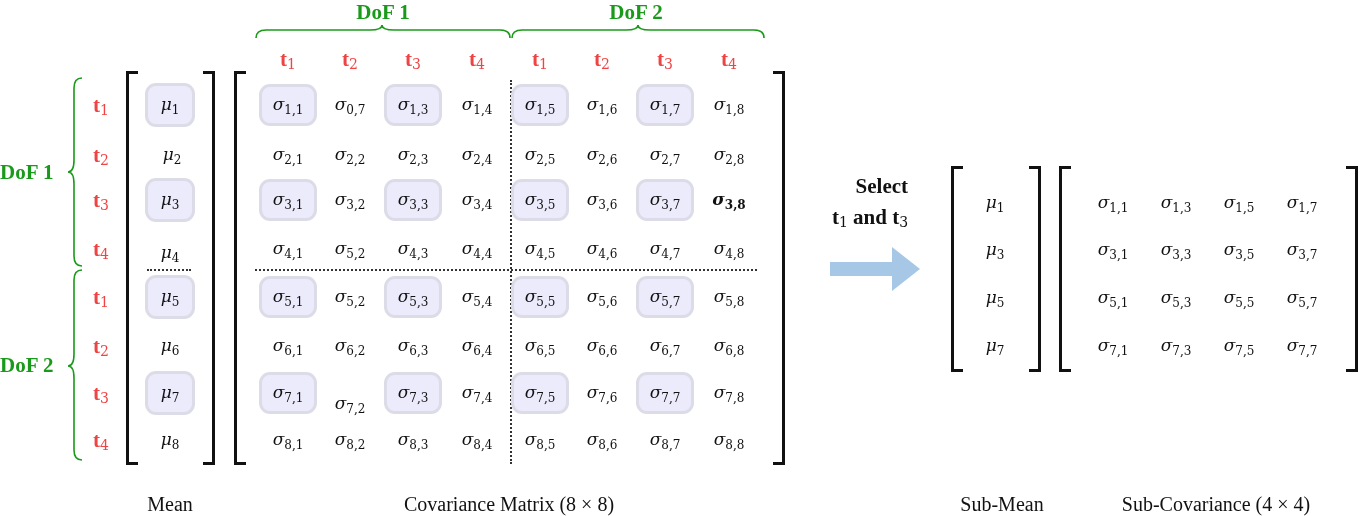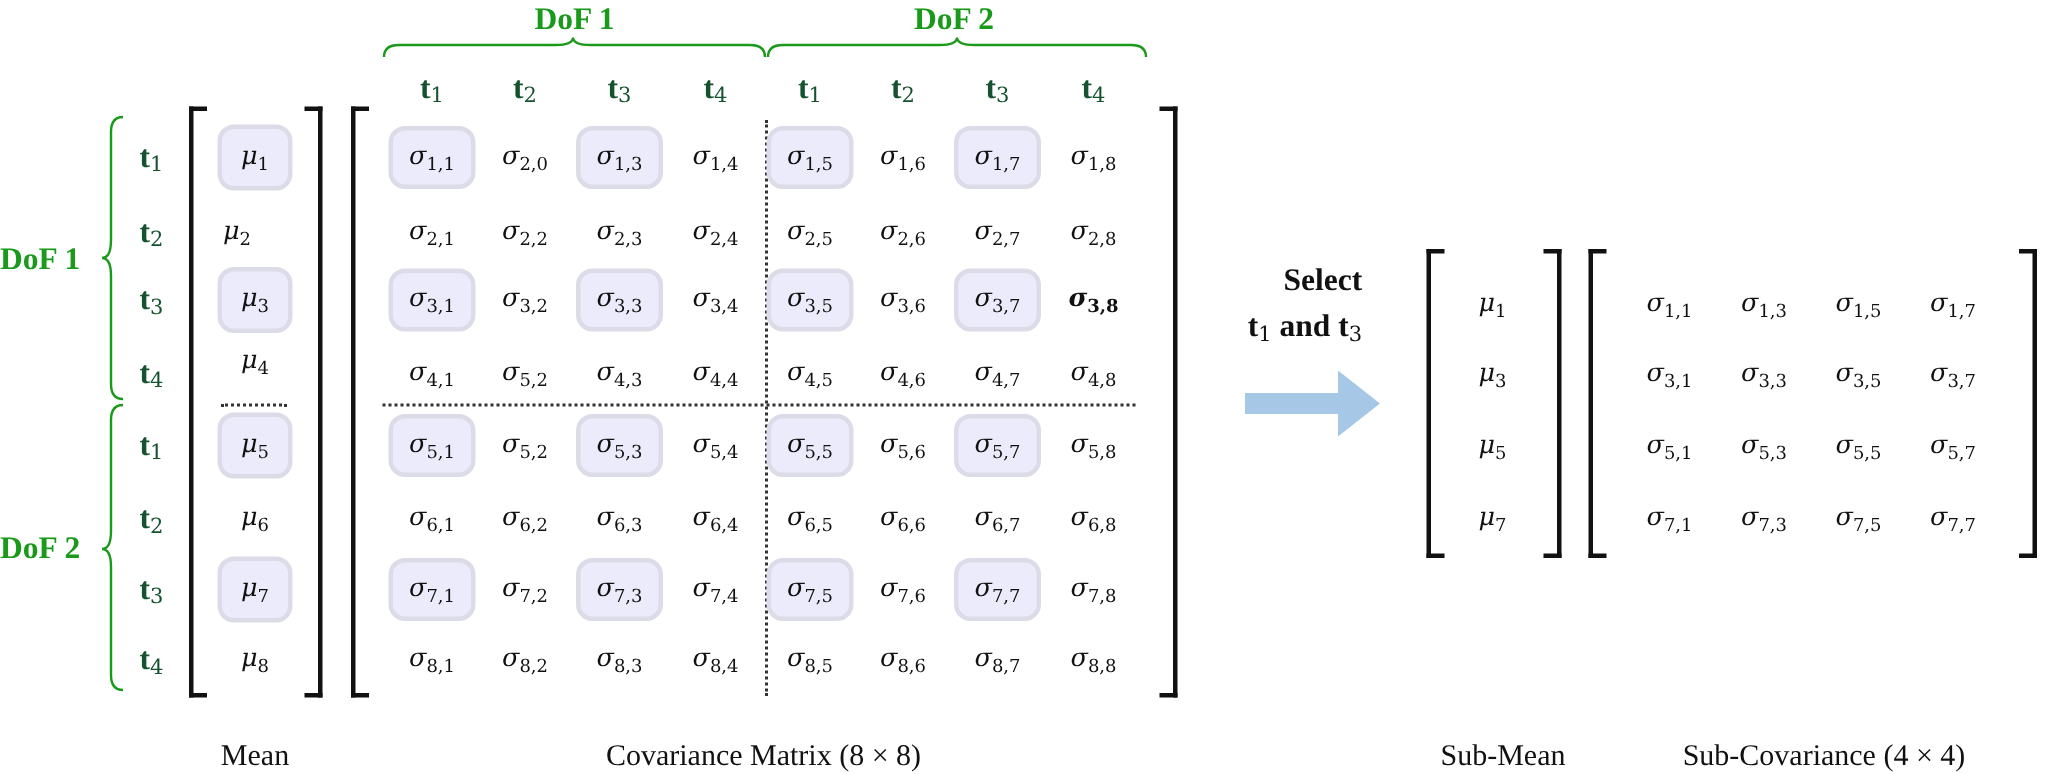--- a/index.html
+++ b/index.html
@@ -1,20 +1,20 @@
 <!DOCTYPE html>
 <html><head>
 <meta charset="utf-8">
 <style>
   html,body{margin:0;padding:0;background:#ffffff;}
   body{width:1371px;height:516px;position:relative;overflow:hidden;
        font-family:"DejaVu Serif","Liberation Serif",serif;color:#111;}
   .abs{position:absolute;}
   .green{color:#1a9a1a;font-family:"Liberation Serif",serif;font-weight:bold;font-size:21px;white-space:nowrap;}
-  .tlabel{color:#14532d;font-family:"Liberation Serif",serif;font-weight:bold;font-size:21px;
+  .tlabel{color:#ef4444;font-family:"Liberation Serif",serif;font-weight:bold;font-size:21px;
           transform:translate(-50%,-50%);white-space:nowrap;}
   .tlabel sub{font-weight:normal;font-size:14px;vertical-align:-3px;font-family:"DejaVu Serif",serif;}
   .cell{transform:translate(-50%,-50%);font-size:17px;font-style:italic;white-space:nowrap;
         font-family:"DejaVu Serif",serif;}
   .cell sub{font-style:normal;font-size:12px;vertical-align:-4px;}
   .hl{width:58px;height:42px;border-radius:11px;background:#ebebfb;border:3px solid #dcdce8;
       box-sizing:border-box;transform:translate(-50%,-50%);}
   .hlm{width:50px;height:44px;}
   .bracket{border:3px solid #111;box-sizing:border-box;}
   .bl{border-right:none;width:12px;}
@@ -68,40 +68,40 @@
     <div class="abs tlabel" style="left: 665px; top: 59px;">t<sub>3</sub></div>
     <div class="abs tlabel" style="left: 729px; top: 59px;">t<sub>4</sub></div>
   </div>
 
 <div class="abs bracket bl" style="left:126px;top:71px;height:394px"></div>
 <div class="abs bracket br" style="left:203px;top:71px;height:394px"></div>
 <div class="abs hdot" style="left:147px;top:269px;width:44px"></div>
 <div id="mean-cells">
     <div class="abs hl hlm" style="left: 170px; top: 105px;"></div>
     <div class="abs cell" style="left: 170px; top: 105px;">μ<sub>1</sub></div>
-    <div class="abs cell" style="left: 158px; top: 155px;">μ<sub>2</sub></div>
+    <div class="abs cell" style="left: 172px; top: 155px;">μ<sub>2</sub></div>
     <div class="abs hl hlm" style="left: 170px; top: 200px;"></div>
     <div class="abs cell" style="left: 170px; top: 200px;">μ<sub>3</sub></div>
-    <div class="abs cell" style="left: 170px; top: 241px;">μ<sub>4</sub></div>
+    <div class="abs cell" style="left: 170px; top: 253px;">μ<sub>4</sub></div>
     <div class="abs hl hlm" style="left: 170px; top: 297px;"></div>
     <div class="abs cell" style="left: 170px; top: 297px;">μ<sub>5</sub></div>
     <div class="abs cell" style="left: 170px; top: 346px;">μ<sub>6</sub></div>
     <div class="abs hl hlm" style="left: 170px; top: 393px;"></div>
     <div class="abs cell" style="left: 170px; top: 393px;">μ<sub>7</sub></div>
     <div class="abs cell" style="left: 170px; top: 440px;">μ<sub>8</sub></div>
   </div>
 
 <div class="abs bracket bl" style="left:234px;top:71px;height:394px"></div>
 <div class="abs bracket br" style="left:773px;top:71px;height:394px"></div>
 <div class="abs vdot" style="left:510px;top:80px;height:384px"></div>
 <div class="abs hdot" style="left:255px;top:269px;width:502px"></div>
 <div id="cov-cells">
     <div class="abs hl" style="left: 288px; top: 105px;"></div>
     <div class="abs cell" style="left: 288px; top: 105px;">σ<sub>1,1</sub></div>
-    <div class="abs cell" style="left: 350px; top: 105px;">σ<sub>2,0</sub></div>
+    <div class="abs cell" style="left: 350px; top: 105px;">σ<sub>0,7</sub></div>
     <div class="abs hl" style="left: 413px; top: 105px;"></div>
     <div class="abs cell" style="left: 413px; top: 105px;">σ<sub>1,3</sub></div>
     <div class="abs cell" style="left: 477px; top: 105px;">σ<sub>1,4</sub></div>
     <div class="abs hl" style="left: 540px; top: 105px;"></div>
     <div class="abs cell" style="left: 540px; top: 105px;">σ<sub>1,5</sub></div>
     <div class="abs cell" style="left: 602px; top: 105px;">σ<sub>1,6</sub></div>
     <div class="abs hl" style="left: 665px; top: 105px;"></div>
     <div class="abs cell" style="left: 665px; top: 105px;">σ<sub>1,7</sub></div>
     <div class="abs cell" style="left: 729px; top: 105px;">σ<sub>1,8</sub></div>
     <div class="abs cell" style="left: 288px; top: 155px;">σ<sub>2,1</sub></div>
@@ -147,21 +147,21 @@
     <div class="abs cell" style="left: 288px; top: 346px;">σ<sub>6,1</sub></div>
     <div class="abs cell" style="left: 350px; top: 346px;">σ<sub>6,2</sub></div>
     <div class="abs cell" style="left: 413px; top: 346px;">σ<sub>6,3</sub></div>
     <div class="abs cell" style="left: 477px; top: 346px;">σ<sub>6,4</sub></div>
     <div class="abs cell" style="left: 540px; top: 346px;">σ<sub>6,5</sub></div>
     <div class="abs cell" style="left: 602px; top: 346px;">σ<sub>6,6</sub></div>
     <div class="abs cell" style="left: 665px; top: 346px;">σ<sub>6,7</sub></div>
     <div class="abs cell" style="left: 729px; top: 346px;">σ<sub>6,8</sub></div>
     <div class="abs hl" style="left: 288px; top: 393px;"></div>
     <div class="abs cell" style="left: 288px; top: 393px;">σ<sub>7,1</sub></div>
-    <div class="abs cell" style="left: 350px; top: 393px;">σ<sub>7,2</sub></div>
+    <div class="abs cell" style="left: 350px; top: 404px;">σ<sub>7,2</sub></div>
     <div class="abs hl" style="left: 413px; top: 393px;"></div>
     <div class="abs cell" style="left: 413px; top: 393px;">σ<sub>7,3</sub></div>
     <div class="abs cell" style="left: 477px; top: 393px;">σ<sub>7,4</sub></div>
     <div class="abs hl" style="left: 540px; top: 393px;"></div>
     <div class="abs cell" style="left: 540px; top: 393px;">σ<sub>7,5</sub></div>
     <div class="abs cell" style="left: 602px; top: 393px;">σ<sub>7,6</sub></div>
     <div class="abs hl" style="left: 665px; top: 393px;"></div>
     <div class="abs cell" style="left: 665px; top: 393px;">σ<sub>7,7</sub></div>
     <div class="abs cell" style="left: 729px; top: 393px;">σ<sub>7,8</sub></div>
     <div class="abs cell" style="left: 288px; top: 440px;">σ<sub>8,1</sub></div>

